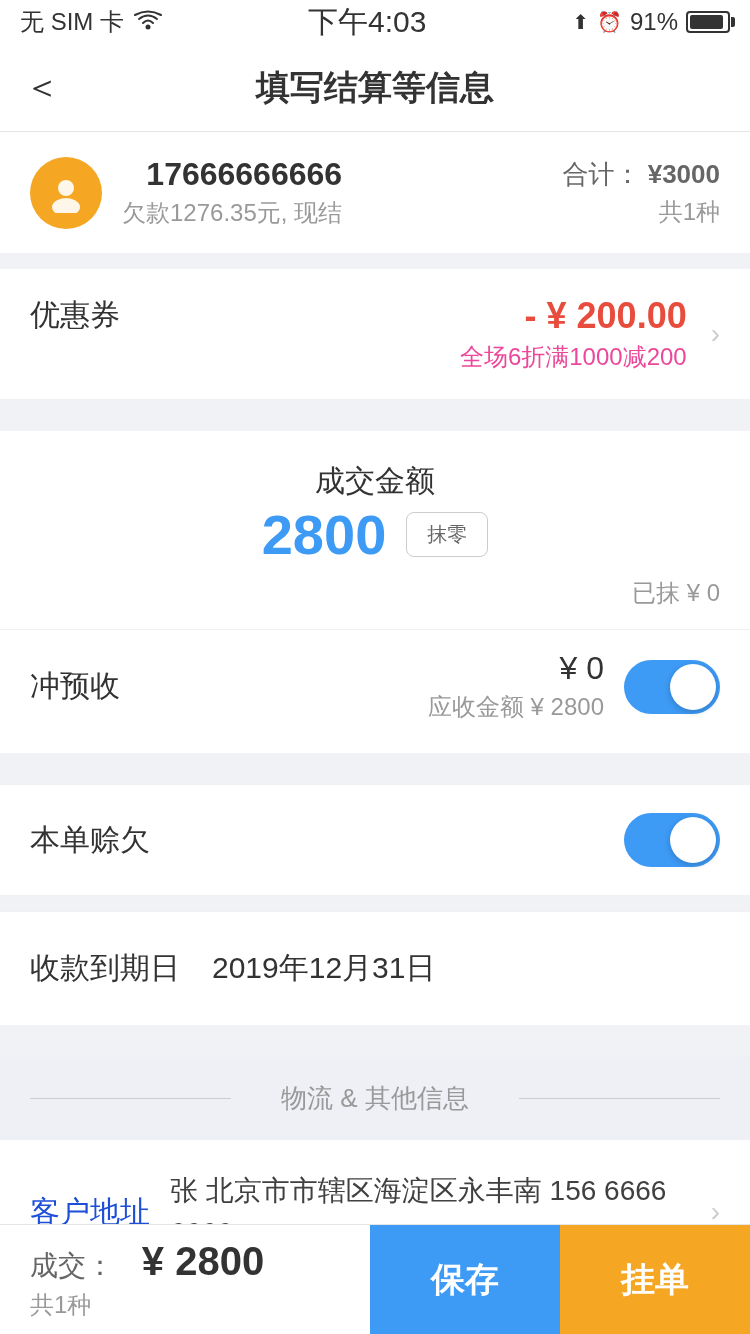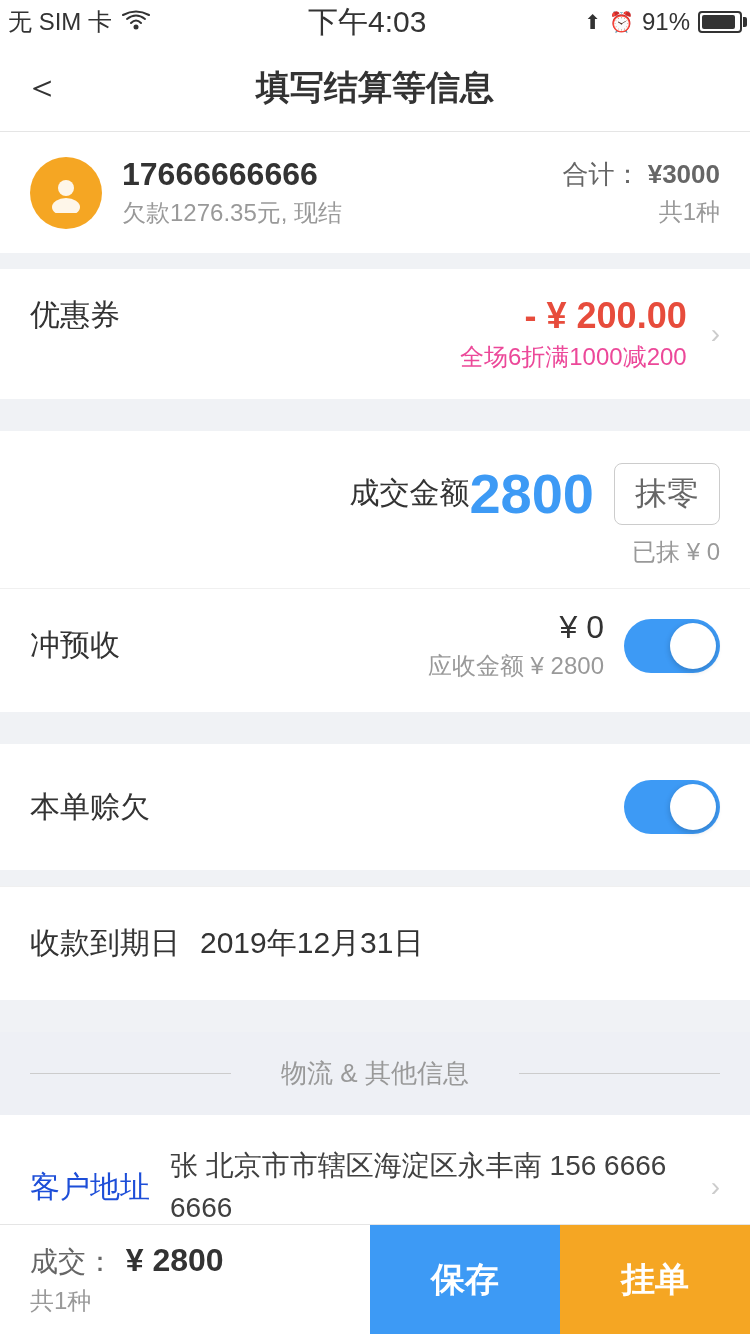--- a/index.html
+++ b/index.html
@@ -15,21 +15,21 @@
     }
 
     
     .status-bar {
       width: 750px;
       height: 44px;
       background: #fff;
       display: flex;
       align-items: center;
       justify-content: space-between;
-      padding: 0 8px;
+      padding: 0 20px;
       font-size: 24px;
       color: #333;
     }
     .status-left { display: flex; align-items: center; gap: 10px; }
     .status-center { font-size: 30px; font-weight: 500; }
     .status-right { display: flex; align-items: center; gap: 8px; font-size: 24px; }
     .battery-icon {
       width: 44px; height: 22px;
       border: 2px solid #333;
       border-radius: 4px;
@@ -85,21 +85,21 @@
 
     
     .user-card {
       background: #fff;
       padding: 24px 30px;
       display: flex;
       align-items: center;
       justify-content: space-between;
       margin-bottom: 16px;
     }
-    .user-left { display: flex; align-items: center; gap: 20px; }
+    .user-left { display: flex; align-items: center; gap: 20px; text-align: right; }
     .avatar {
       width: 72px; height: 72px;
       border-radius: 50%;
       background: #f5a623;
       display: flex; align-items: center; justify-content: center;
       font-size: 32px; color: #fff;
     }
     .user-info .phone { font-size: 32px; font-weight: 600; color: #333; }
     .user-info .sub { font-size: 24px; color: #999; margin-top: 4px; }
     .user-right { text-align: right; }
@@ -130,31 +130,32 @@
     .coupon-desc { font-size: 24px; color: #ec4899; margin-top: 4px; }
 
     
     .deal-section {
       background: #fff;
       margin-bottom: 16px;
     }
     .deal-row {
       display: flex;
       align-items: center;
-      justify-content: flex-end;
+      justify-content: center;
       padding: 30px 30px 10px 30px;
+      flex-direction: column;
     }
     .deal-label { font-size: 30px; color: #333; }
     .deal-right { display: flex; align-items: center; gap: 20px; }
     .deal-amount { font-size: 56px; font-weight: 600; color: #3d9af5; }
     .round-btn {
       border: 1px solid #ccc;
       border-radius: 8px;
       padding: 8px 20px;
-      font-size: 32px;
+      font-size: 20px;
       color: #666;
       background: #fff;
       cursor: pointer;
     }
     .deal-sub-row {
       padding: 0 30px 20px 30px;
       text-align: right;
       font-size: 24px;
       color: #999;
     }
@@ -190,33 +191,33 @@
       position: absolute;
       top: 4px; right: 4px;
       box-shadow: 0 2px 6px rgba(0,0,0,0.2);
     }
 
     
     .she-qian-row {
       display: flex;
       align-items: center;
       justify-content: space-between;
+      padding: 28px 30px;
+      background: #fff;
+      margin-bottom: 16px;
+    }
+
+    
+    .due-row {
+      display: flex;
+      align-items: center;
       padding: 36px 30px;
       background: #fff;
       margin-bottom: 16px;
-    }
-
-    
-    .due-row {
-      display: flex;
-      align-items: center;
-      padding: 36px 30px;
-      background: #fff;
-      margin-bottom: 16px;
-      gap: 20px;
+      gap: 32px;
     }
     .due-label { font-size: 30px; color: #333; }
     .due-value { font-size: 30px; color: #333; }
 
     
     .divider-section {
       background: #eef0f5;
       padding: 24px 0;
       text-align: center;
       display: flex;
@@ -260,21 +261,21 @@
       background: #fff;
       display: flex;
       align-items: center;
       border-top: 1px solid #e5e5e5;
     }
     .bottom-info {
       flex: 1;
       padding: 0 30px;
     }
     .bottom-deal { font-size: 28px; color: #666; }
-    .bottom-deal-val { font-size: 32px; font-weight: 700; color: #333; margin-left: 4px; text-align: right; }
+    .bottom-deal-val { font-size: 40px; font-weight: 700; color: #333; margin-left: 20px; text-align: right; }
     .bottom-count { font-size: 24px; color: #999; margin-top: 4px; }
     .bottom-btn {
       width: 190px;
       height: 110px;
       display: flex;
       align-items: center;
       justify-content: center;
       font-size: 34px;
       font-weight: 600;
       color: #fff;

